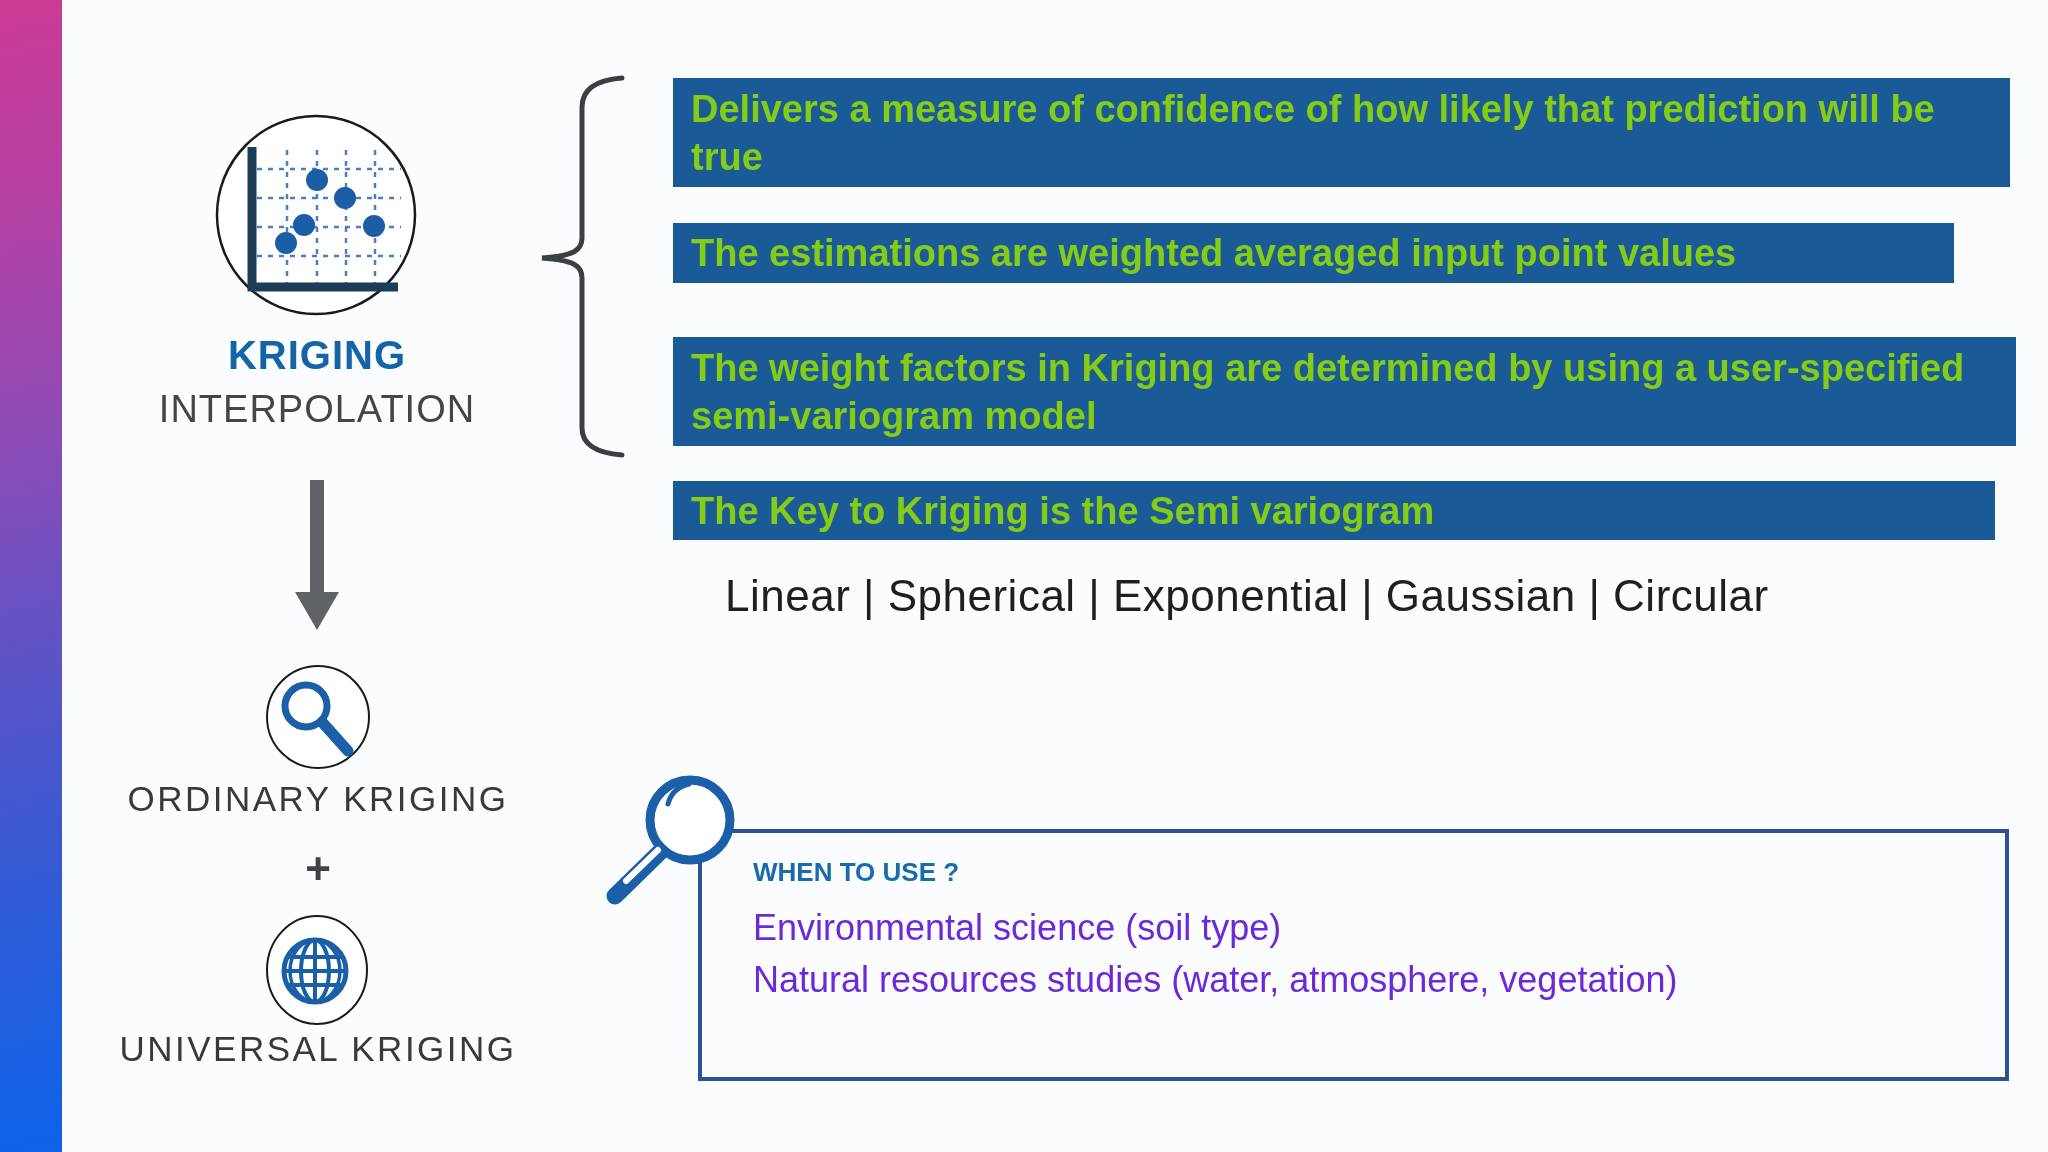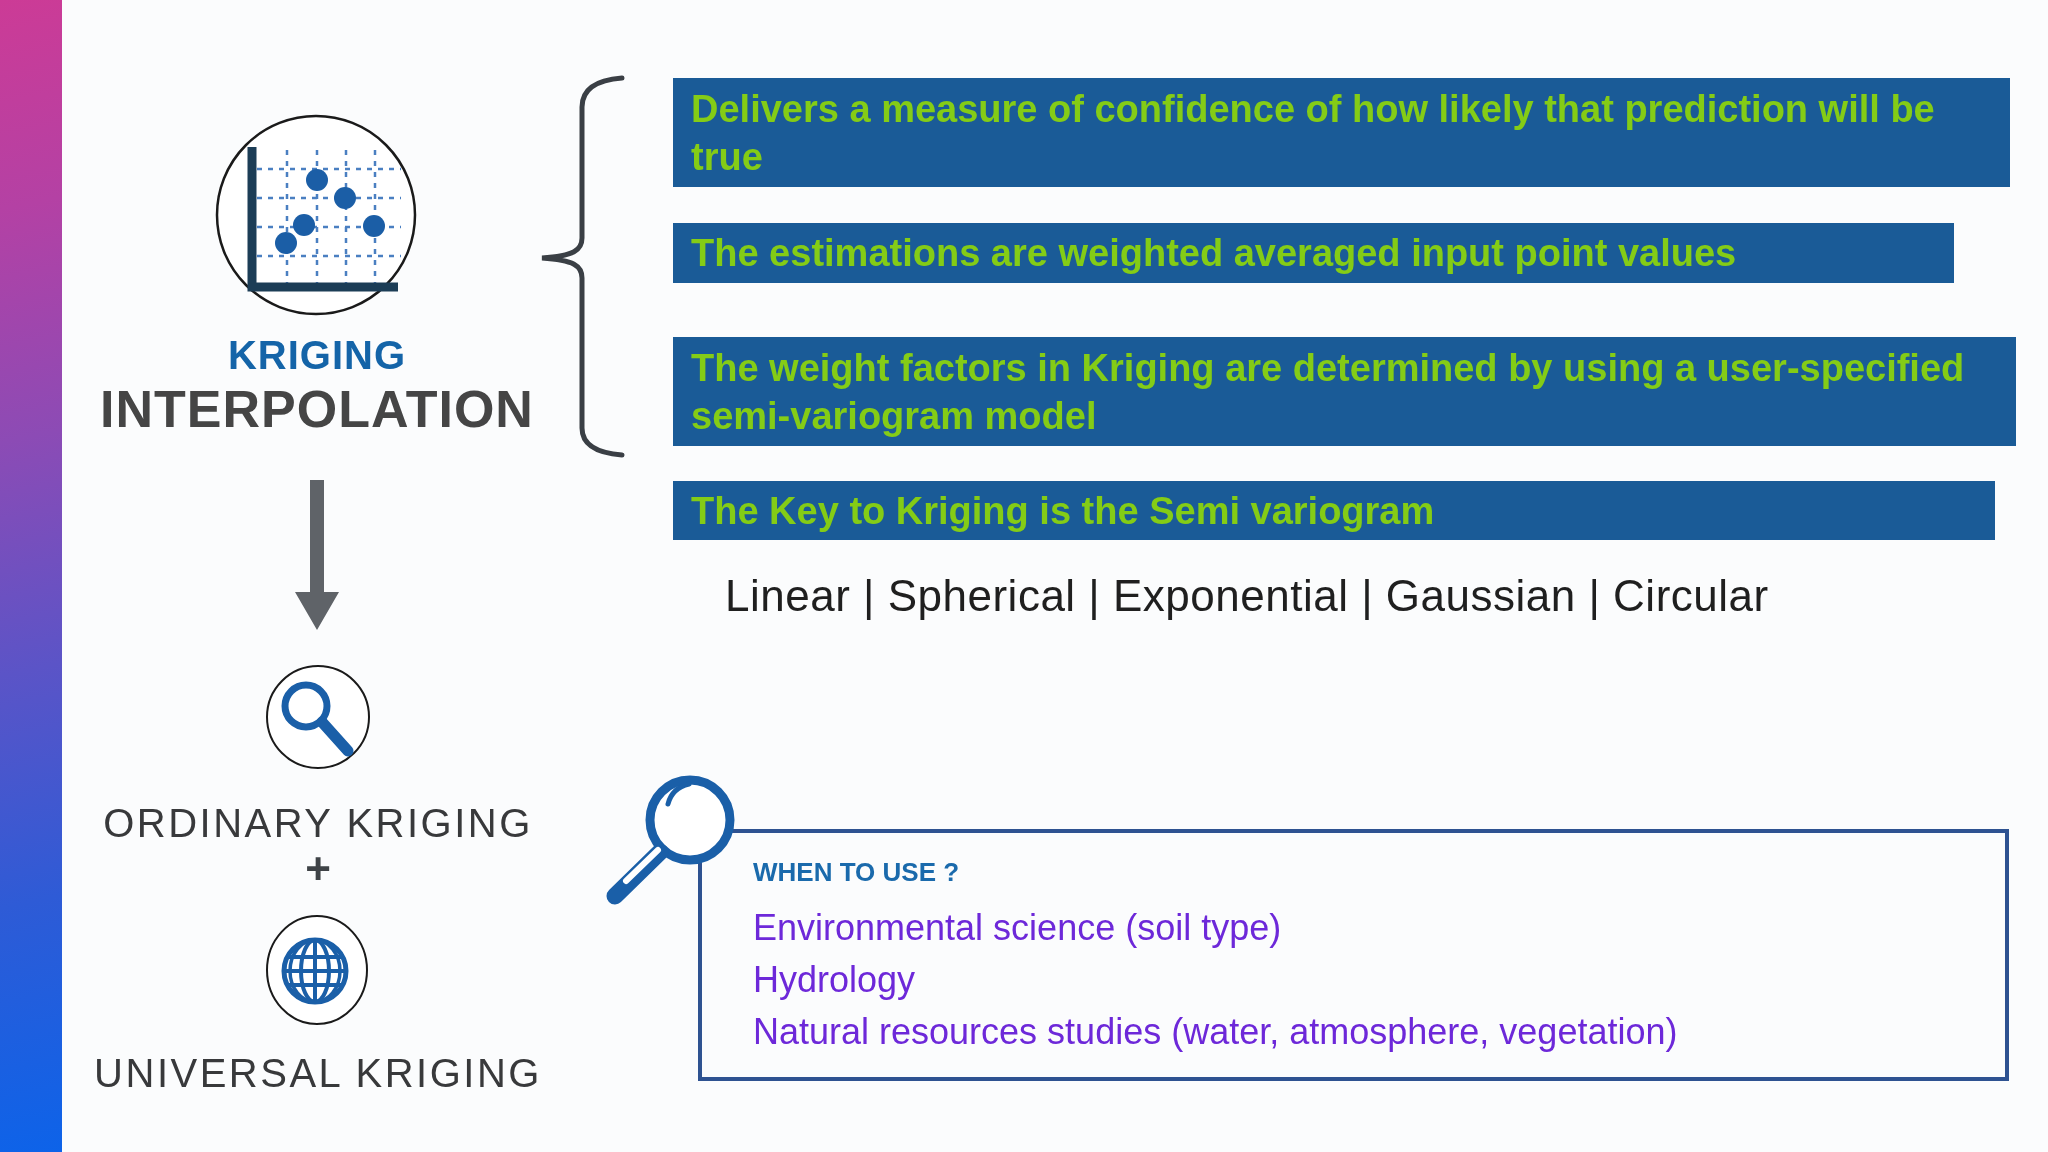--- a/index.html
+++ b/index.html
@@ -13,21 +13,21 @@
   
   #accent{
     left:0;top:0;width:62px;height:1152px;
     background:linear-gradient(168deg,#cc3b96 0%,#b441a4 18%,#8c4bb5 38%,#5b54c7 58%,#2e5bd6 78%,#0d63e9 100%);
   }
 
   
   #scatter-icon{left:213px;top:112px;}
   #title-block{left:66px;top:329px;width:502px;text-align:center;}
   #title-primary{font-size:40px;font-weight:bold;color:#1464a8;letter-spacing:1px;line-height:52px;}
-  #title-secondary{font-size:52px;font-weight:700;color:#454545;letter-spacing:1px;line-height:52px;margin-top:2px;}
+  #title-secondary{font-size:38px;font-weight:400;color:#454545;letter-spacing:1px;line-height:52px;margin-top:2px;}
 
   
   #brace{left:530px;top:63px;}
 
   
   .bar{
     left:673px;background:#1a5b97;color:#84cc16;
     font-size:38px;font-weight:bold;line-height:48px;
     display:flex;align-items:center;padding:0 18px;box-sizing:border-box;
   }
@@ -39,21 +39,21 @@
   #models-row{
     left:725px;top:570px;font-size:44px;line-height:52px;
     color:#1f1f1f;letter-spacing:0.5px;white-space:nowrap;
   }
 
   
   #down-arrow{left:293px;top:480px;}
   #ordinary-icon{left:265px;top:664px;}
   .flow-label{
     left:67px;width:502px;text-align:center;
-    font-size:40px;color:#38393b;letter-spacing:2.5px;line-height:40px;white-space:nowrap;margin-top:24px;
+    font-size:35px;color:#38393b;letter-spacing:2.5px;line-height:40px;white-space:nowrap;
   }
   #ordinary-label{top:779px;}
   #plus-connector{left:67px;top:845px;width:502px;text-align:center;
     font-size:44px;font-weight:bold;color:#3f4347;line-height:48px;}
   #globe-icon{left:266px;top:915px;}
   #universal-label{top:1029px;}
 
   
   #wtu-box{
     left:698px;top:829px;width:1311px;height:252px;
@@ -160,15 +160,14 @@
     <path d="M78,44 Q82,28 99,24" fill="none" stroke="#1a5fa8" stroke-width="5" stroke-linecap="round"></path>
     <line x1="70" y1="92" x2="25" y2="136" stroke="#1a5fa8" stroke-width="17" stroke-linecap="round"></line>
     <line x1="68" y1="90" x2="36" y2="121" stroke="#ffffff" stroke-width="6" stroke-linecap="round"></line>
   </svg>
 </div>
 
 <div id="wtu-title" class="abs">WHEN TO USE ?</div>
 
 <div id="wtu-list" class="abs">
   <div class="wtu-item">Environmental science (soil type)</div>
-  <div class="wtu-item">Hydrology</div>
   <div class="wtu-item">Natural resources studies (water, atmosphere, vegetation)</div>
 </div>
 
 </body></html>

